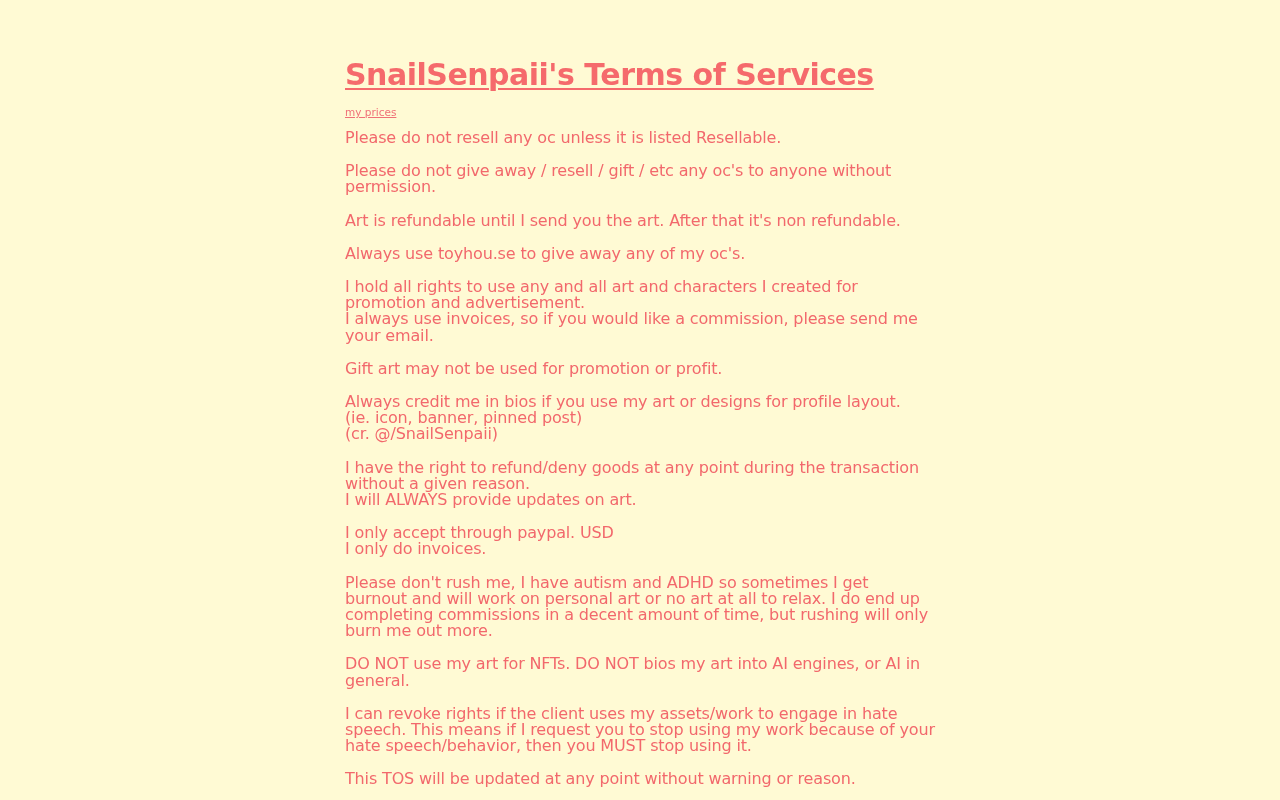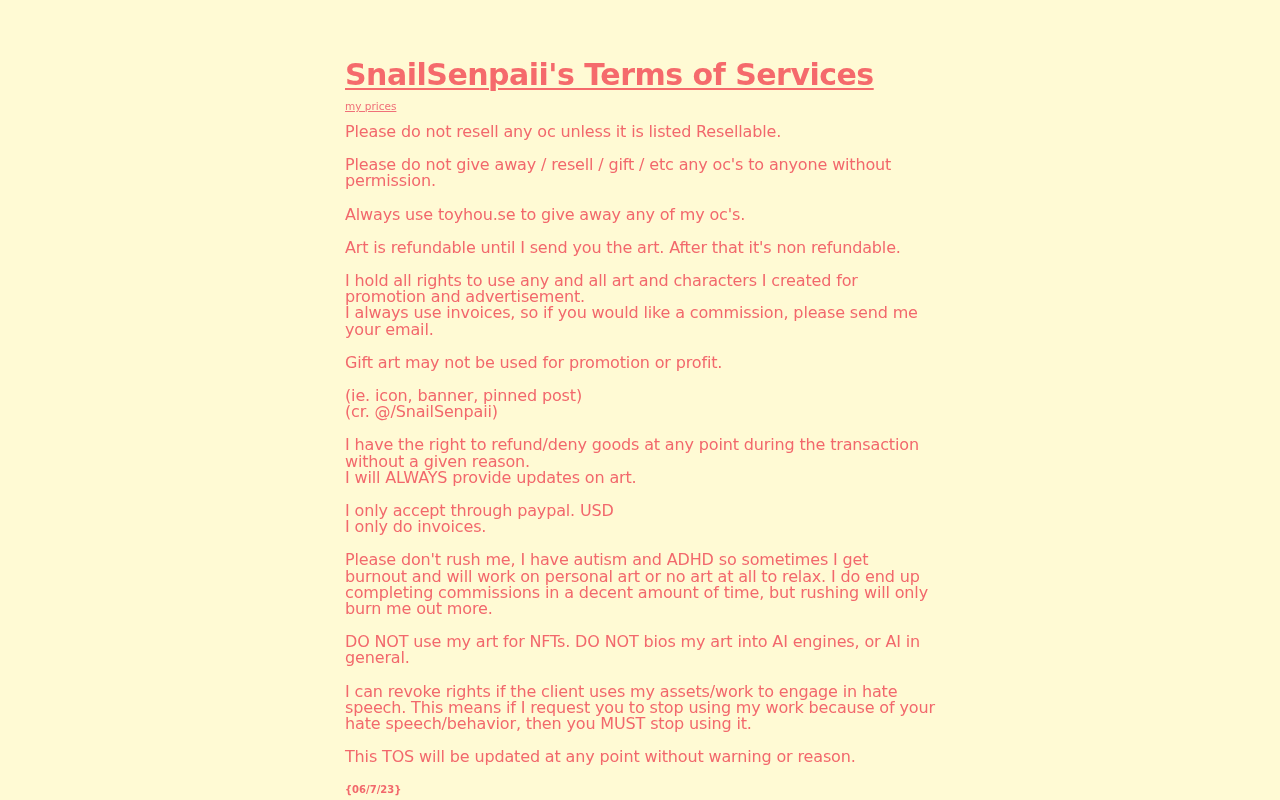--- a/index.html
+++ b/index.html
@@ -32,21 +32,21 @@
       text-decoration-thickness: 2px;
       text-underline-offset: 3px;
       color: #f56a6c;
       margin: 0;
       height: 38px;
       line-height: 38px;
       white-space: nowrap;
     }
     .prices-link {
       display: inline-block;
-      margin-top: 4px;
+      margin-top: 10px;
       font-size: 10.5px;
       color: #f07078;
       text-decoration: underline;
       line-height: 16px;
     }
     .rules {
       margin-top: 10px;
     }
     .rule {
       font-size: 16px;
@@ -88,33 +88,34 @@
     <a class="prices-link" href="#">my prices</a>
 
     <div class="rules" id="rules">
         <p class="rule">
           <span class="line">Please do not resell any oc unless it is listed Resellable.</span>
         </p>
         <p class="rule">
           <span class="line">Please do not give away / resell / gift / etc any oc's to anyone without permission.</span>
         </p>
         <p class="rule">
-          <span class="line">Always use toyhou.se to give away any of my oc's.</span>
+          <span class="line">Art is refundable until I send you the art. After that it's non refundable.</span>
         </p>
         <p class="rule">
-          <span class="line">Art is refundable until I send you the art. After that it's non refundable.</span>
+          <span class="line">Always use toyhou.se to give away any of my oc's.</span>
         </p>
         <p class="rule">
           <span class="line">I hold all rights to use any and all art and characters I created for promotion and advertisement.</span>
           <span class="line">I always use invoices, so if you would like a commission, please send me your email.</span>
         </p>
         <p class="rule">
           <span class="line">Gift art may not be used for promotion or profit.</span>
         </p>
         <p class="rule">
+          <span class="line">Always credit me in bios if you use my art or designs for profile layout.</span>
           <span class="line">(ie. icon, banner, pinned post)</span>
           <span class="line">(cr. @/SnailSenpaii)</span>
         </p>
         <p class="rule">
           <span class="line">I have the right to refund/deny goods at any point during the transaction without a given reason.</span>
           <span class="line">I will ALWAYS provide updates on art.</span>
         </p>
         <p class="rule">
           <span class="line">I only accept through paypal. USD</span>
           <span class="line">I only do invoices.</span>

